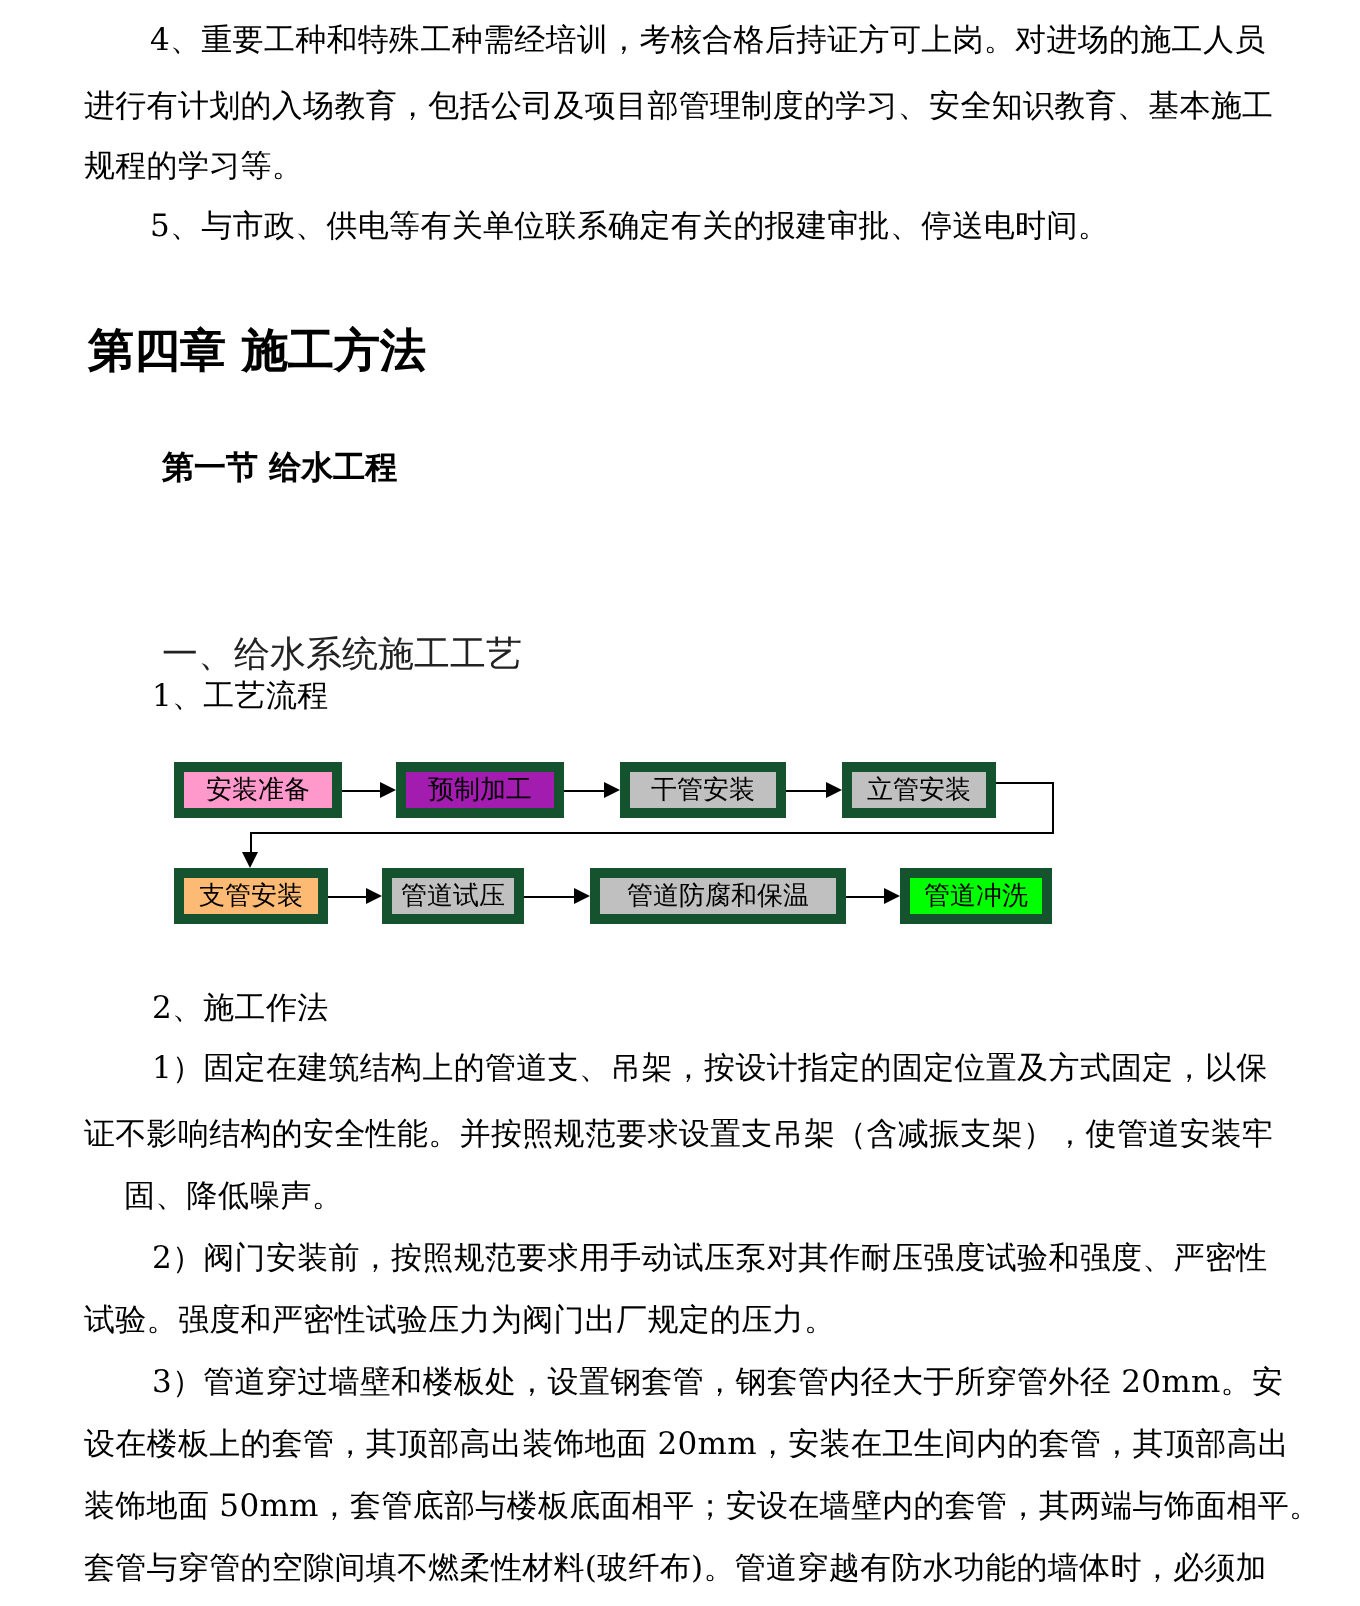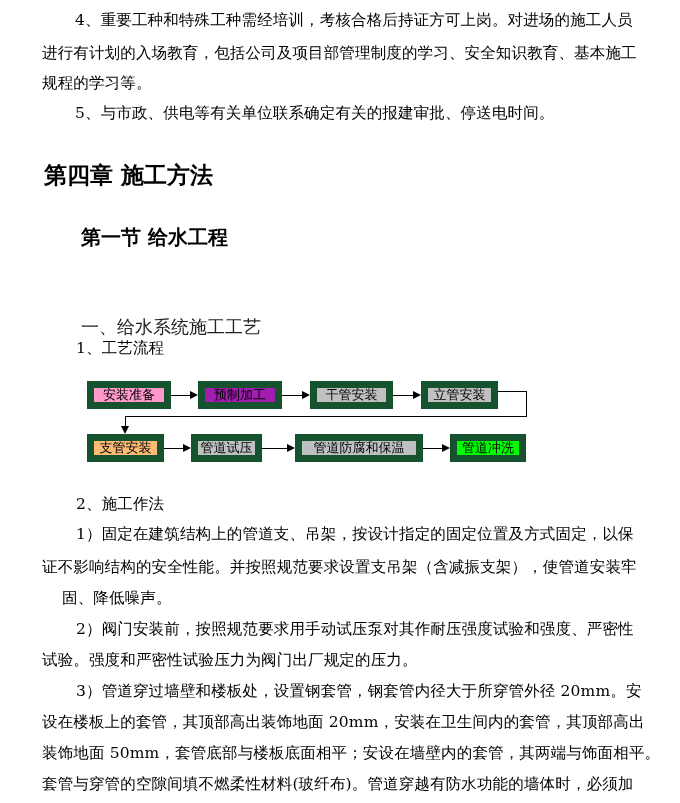--- a/index.html
+++ b/index.html
@@ -4,25 +4,25 @@
   <style>
     html, body { margin: 0; padding: 0; background: #ffffff; }
     body {
       width: 680px; height: 803px; position: relative; overflow: hidden;
       font-family: "DejaVu Serif", "Liberation Serif", serif;
       color: #000;
     }
     .abs { position: absolute; white-space: nowrap; }
     .body-line { font-size: 15.5px; line-height: 20px; letter-spacing: 0.15px; }
     .chapter { font-weight: bold; font-size: 23px; }
-    .section { font-weight: bold; font-size: 20px; }
+    .section { font-weight: bold; font-size: 16px; }
     .subsection { font-size: 18px; color: #222; }
     .flow-box {
       position: absolute; box-sizing: border-box;
-      border: 7px solid #14532d;
+      border: 5px solid #14532d;
       font-family: "DejaVu Sans", "Liberation Sans", sans-serif;
       font-size: 13px; display: flex; align-items: center; justify-content: center;
       color: #000;
     }
     .flow-line { position: absolute; background: #000; }
     .arrow-right {
       position: absolute; width: 0; height: 0;
       border-top: 4px solid transparent; border-bottom: 4px solid transparent;
       border-left: 8px solid #000;
     }

